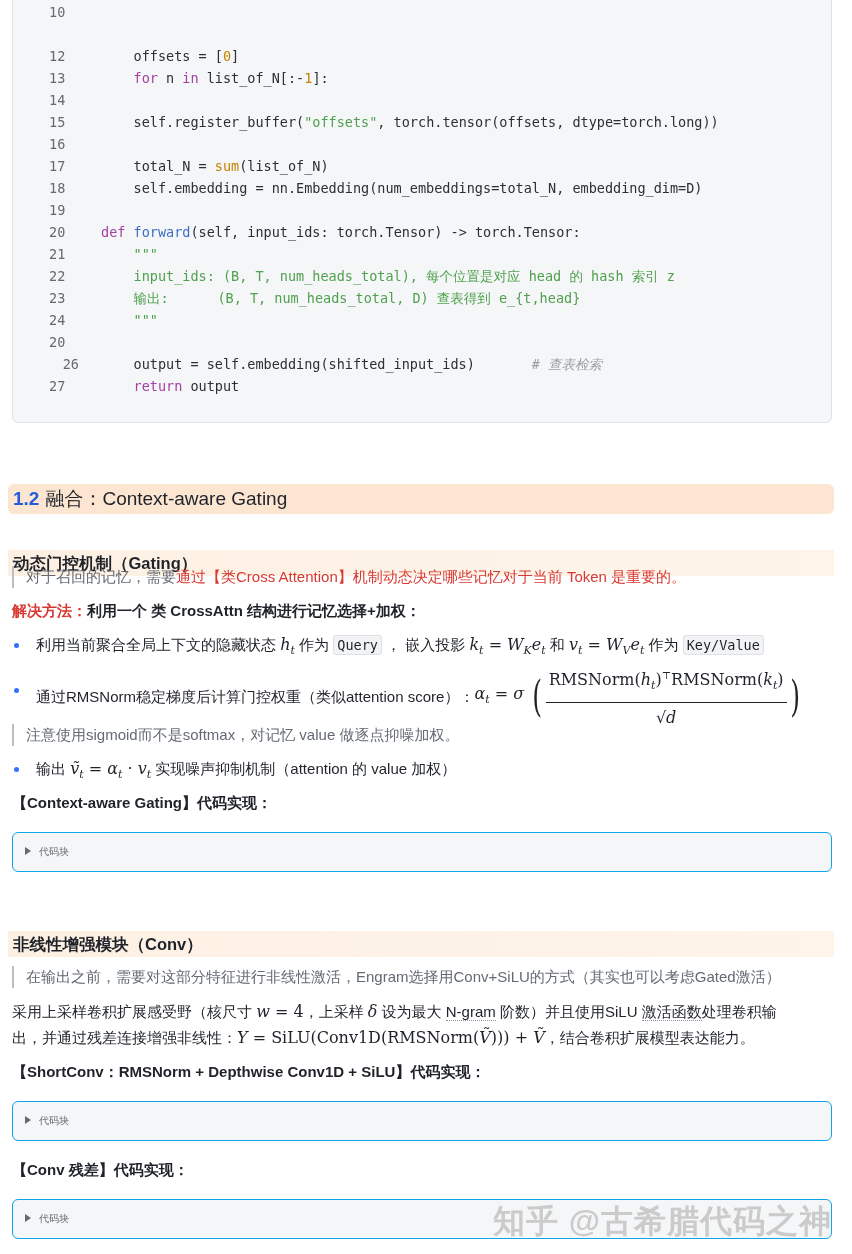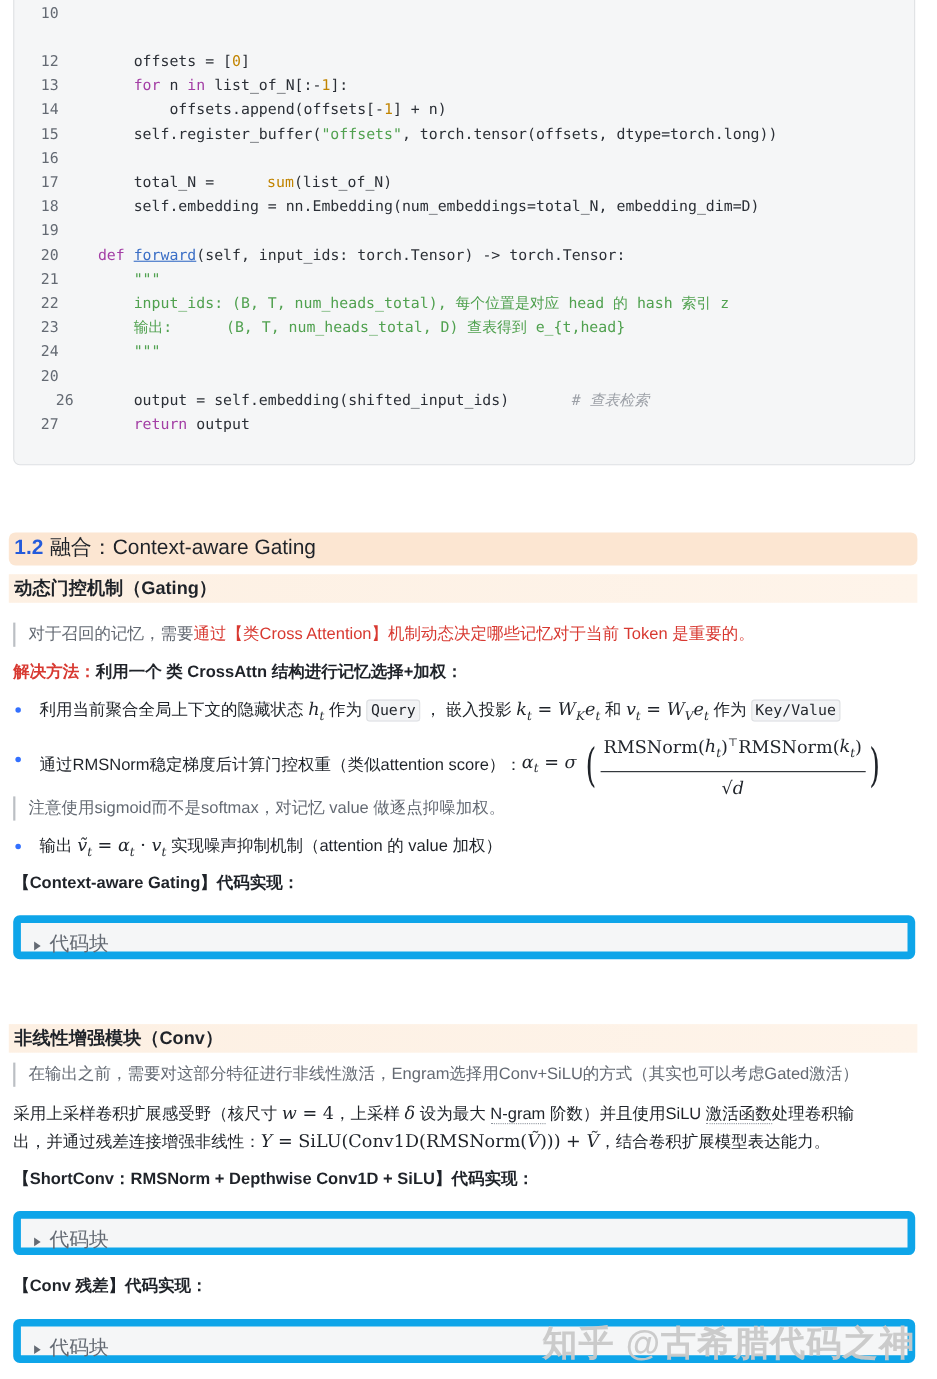--- a/index.html
+++ b/index.html
@@ -5,33 +5,33 @@
   * { box-sizing: border-box; margin: 0; padding: 0; }
   html, body { width: 852px; height: 1254px; overflow: hidden; background: #ffffff; }
   body { font-family: "Liberation Sans", "DejaVu Sans", sans-serif; color: #1f2329; position: relative; }
 
   
   .code-block {
     position: absolute; left: 12px; top: -6px; width: 820px; height: 429px;
     background: #f5f6f7; border: 1px solid #dee0e3; border-radius: 6px;
   }
   .code-line {
-    position: absolute; left: 4px; height: 22px; width: 100%;
+    position: absolute; left: 16px; height: 22px; width: 100%;
     font-family: "DejaVu Sans Mono", "Liberation Mono", monospace; font-size: 13.5px; line-height: 22px;
     white-space: pre; color: #2b2f36;
   }
   .ln { position: absolute; left: 20px; width: 30px; color: #646a73; }
   .src { position: absolute; left: 72px; }
   .kw { color: #a33ea5; }
-  .fn { color: #3a6ec6; text-decoration: underline; }
+  .fn { color: #3a6ec6; }
   .num { color: #c18401; }
   .str { color: #50a14f; }
   .cm { color: #9ca0a7; font-style: italic; }
   .doc { color: #50a14f; }
-  .bi { color: #c18401; margin-left: 40px; }
+  .bi { color: #c18401; }
 
   
   .h2 {
     position: absolute; left: 8px; top: 484px; width: 826px; height: 30px;
     background: #fce6d2; border-radius: 6px;
     font-size: 19px; line-height: 30px; padding-left: 5px; color: #1f2329;
   }
   .h2 .num-label { color: #245bdb; font-weight: 600; margin-right: 6px; }
   .h3 {
     position: absolute; left: 8px; width: 826px; height: 26px;
@@ -55,58 +55,58 @@
   .math { font-family: "DejaVu Serif", "Liberation Serif", serif; font-style: italic; font-size: 16px; text-align: center; }
   .math .rm { font-style: normal; }
   .frac { display: inline-block; vertical-align: middle; text-align: center; font-family: "DejaVu Serif", serif; }
   .frac .numr { display: block; border-bottom: 1px solid #1f2329; padding: 0 3px 2px; font-size: 16px; }
   .frac .den { display: block; padding-top: 2px; font-size: 16px; font-style: italic; }
   .paren { font-size: 42px; font-family: "DejaVu Serif", serif; font-weight: 200; vertical-align: middle; display: inline-block; transform: scaleX(0.6); }
   .dotted { border-bottom: 1px dotted #8f959e; }
 
   .collapsed-block {
     position: absolute; left: 12px; width: 820px; height: 40px;
-    background: #f5f6f7; border: 7px solid #0ea5e9; border-radius: 6px;
-    font-size: 18px; color: #646a73; line-height: 38px; padding-left: 12px;
+    background: #f5f6f7; border: 1px solid #0ea5e9; border-radius: 6px;
+    font-size: 10px; color: #646a73; line-height: 38px; padding-left: 12px;
   }
   .collapsed-block .tri { display: inline-block; width: 0; height: 0; border-top: 4.5px solid transparent; border-bottom: 4.5px solid transparent; border-left: 6px solid #646a73; margin-right: 8px; vertical-align: 0px; }
 
   .watermark {
     position: absolute; right: 20px; top: 1200px; font-size: 32px; color: rgba(200,200,200,0.95);
     letter-spacing: 1px; white-space: nowrap; font-weight: bold;
   }
 </style>
 </head>
 <body>
 
 <div class="code-block" id="code-block">
     <div class="code-line" style="top: 6px;"><span class="ln">10</span><span class="src"></span></div>
     <div class="code-line" style="top: 50px;"><span class="ln">12</span><span class="src">    offsets = [<span class="num">0</span>]</span></div>
     <div class="code-line" style="top: 72px;"><span class="ln">13</span><span class="src">    <span class="kw">for</span> n <span class="kw">in</span> list_of_N[:-<span class="num">1</span>]:</span></div>
-    <div class="code-line" style="top: 94px;"><span class="ln">14</span><span class="src">        offsets.append(offsets[-<span class="num">1</span>] + n)</span></div>
+    <div class="code-line" style="top: 94px;"><span class="ln">14</span></div>
     <div class="code-line" style="top: 116px;"><span class="ln">15</span><span class="src">    self.register_buffer(<span class="str">"offsets"</span>, torch.tensor(offsets, dtype=torch.long))</span></div>
     <div class="code-line" style="top: 138px;"><span class="ln">16</span><span class="src"></span></div>
     <div class="code-line" style="top: 160px;"><span class="ln">17</span><span class="src">    total_N = <span class="bi">sum</span>(list_of_N)</span></div>
     <div class="code-line" style="top: 182px;"><span class="ln">18</span><span class="src">    self.embedding = nn.Embedding(num_embeddings=total_N, embedding_dim=D)</span></div>
     <div class="code-line" style="top: 204px;"><span class="ln">19</span><span class="src"></span></div>
     <div class="code-line" style="top: 226px;"><span class="ln">20</span><span class="src"><span class="kw">def</span> <span class="fn">forward</span>(self, input_ids: torch.Tensor) -&gt; torch.Tensor:</span></div>
     <div class="code-line" style="top: 248px;"><span class="ln">21</span><span class="src">    <span class="doc">"""</span></span></div>
     <div class="code-line" style="top: 270px;"><span class="ln">22</span><span class="src">    <span class="doc">input_ids: (B, T, num_heads_total), 每个位置是对应 head 的 hash 索引 z</span></span></div>
     <div class="code-line" style="top: 292px;"><span class="ln">23</span><span class="src">    <span class="doc">输出:      (B, T, num_heads_total, D) 查表得到 e_{t,head}</span></span></div>
     <div class="code-line" style="top: 314px;"><span class="ln">24</span><span class="src">    <span class="doc">"""</span></span></div>
     <div class="code-line" style="top: 336px;"><span class="ln">20</span></div>
     <div class="code-line" style="top: 358px; text-align: right;"><span class="ln">26</span><span class="src">    output = self.embedding(shifted_input_ids)       <span class="cm"># 查表检索</span></span></div>
     <div class="code-line" style="top: 380px;"><span class="ln">27</span><span class="src">    <span class="kw">return</span> output</span></div>
   </div>
 
 <div class="h2">
   <span class="num-label">1.2</span><span>融合：Context-aware Gating</span>
 </div>
 
-<div class="h3" style="top:522px;">动态门控机制（Gating）</div>
+<div class="h3" style="top:550px;">动态门控机制（Gating）</div>
 
 <div class="quote" style="top:566px;">
   <span>对于召回的记忆，需要</span><span class="red">通过【类Cross Attention】机制动态决定哪些记忆对于当前 Token 是重要的。</span>
 </div>
 
 <div class="para" style="top:598px;">
   <span class="red bold">解决方法：</span><span class="bold">利用一个 类 CrossAttn 结构进行记忆选择+加权：</span>
 </div>
 
 <div class="bullet" style="top:632px;">

